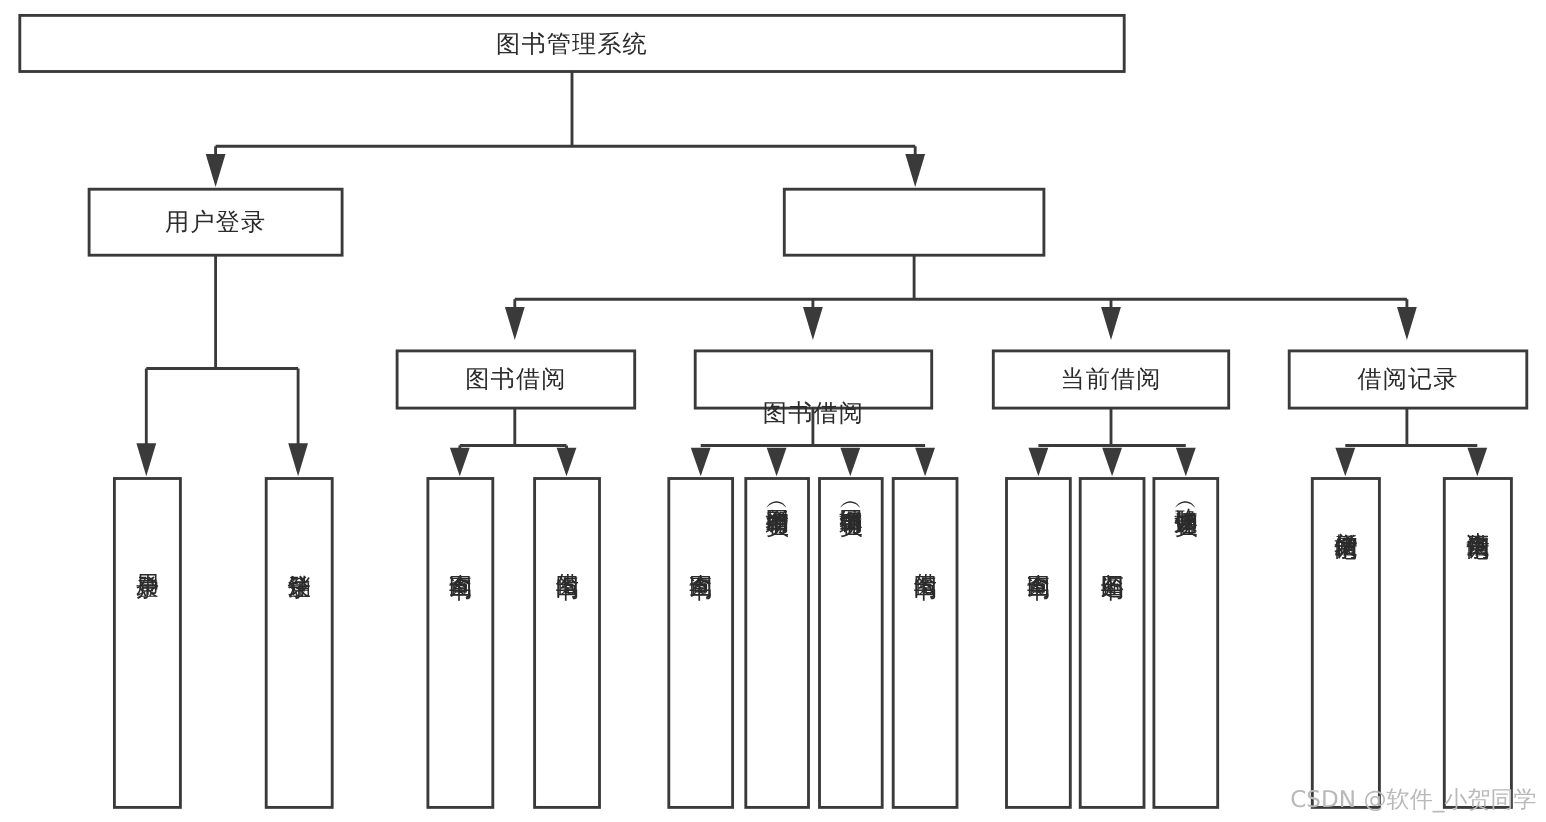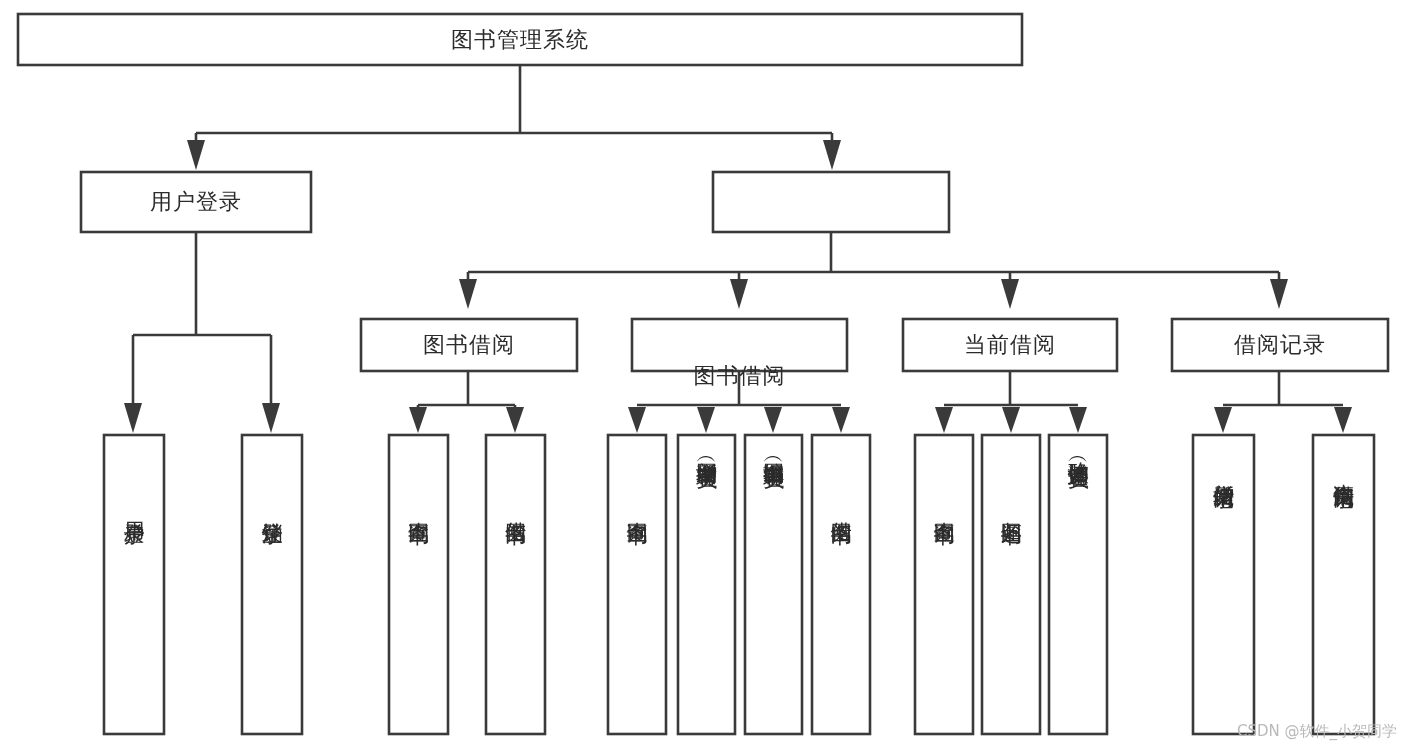--- a/index.html
+++ b/index.html
@@ -71,21 +71,21 @@
     font-size: 22px;
     color: #2b2b2b;
     white-space: nowrap;
     letter-spacing: 1px;
   }
   .watermark {
     position: absolute;
     right: 8px;
     bottom: 6px;
     font-family: "DejaVu Sans", "Liberation Sans", sans-serif;
-    font-size: 15px;
+    font-size: 21px;
     color: #b9b9b9;
     white-space: nowrap;
     pointer-events: none;
   }
 </style>
 </head>
 <body>
 
 <div id="diagram-root">
 

